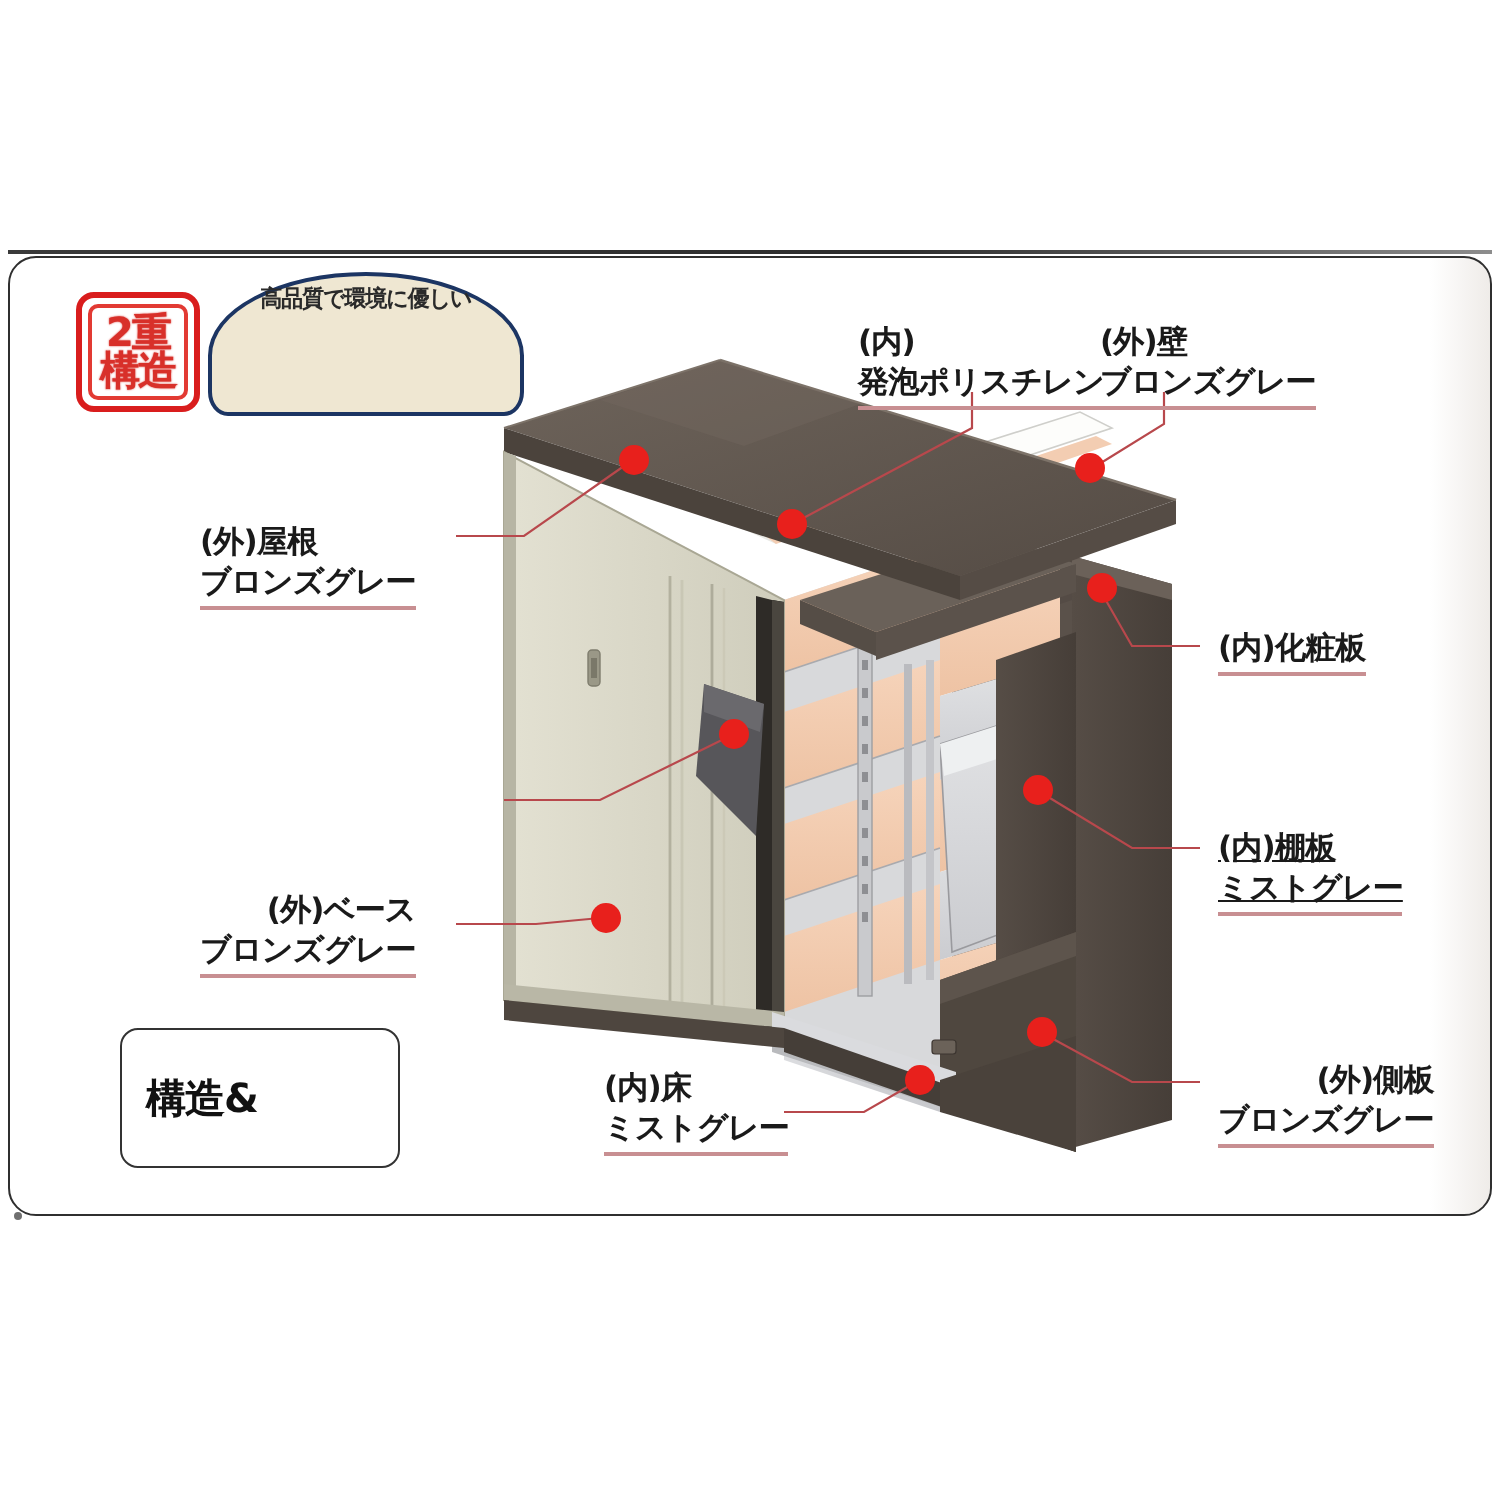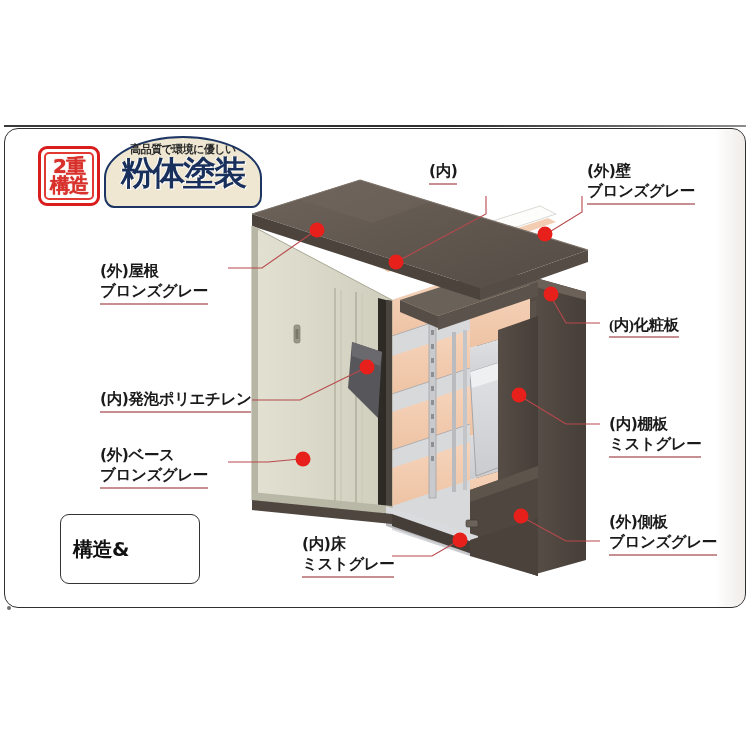--- a/index.html
+++ b/index.html
@@ -345,61 +345,58 @@
       <div class="txt">
         <span>2重</span>
         <span>構造</span>
       </div>
     </div>
   </div>
 
   <div class="badge-powder">
     <div class="shell"></div>
     <div class="topline">高品質で環境に優しい</div>
-    <div class="mainline">粉体塗装</div>
   </div>
 
   <div class="lbl under" style="left:100px;top:262px;">
     <span class="ln">(外)屋根</span>
     <span class="ln">ブロンズグレー</span>
   </div>
 
   <div class="lbl under" style="left:429px;top:162px;">
     <span class="ln">(内)</span>
-  </div>
-
-  <div class="lbl under" style="left:587px;top:162px;">
+    <span class="ln">発泡ポリスチレン</span>
+  </div>
+
+  <div class="lbl under" style="left:550px;top:162px;">
     <span class="ln">(外)壁</span>
     <span class="ln">ブロンズグレー</span>
   </div>
 
-  <div class="lbl under" style="left:609px;top:315px;font-family:Liberation Serif, serif;">
+  <div class="lbl under" style="left:609px;top:315px;">
     <span class="ln">(内)化粧板</span>
   </div>
 
-  <div class="lbl under" style="left:100px;top:390px;">
-    <span class="ln">(内)発泡ポリエチレン</span>
-  </div>
-
-  <div class="lbl under" style="left:609px;top:415px;">
+
+  <div class="lbl under" style="left:609px;top:415px;text-decoration:underline;">
     <span class="ln">(内)棚板</span>
     <span class="ln">ミストグレー</span>
   </div>
 
-  <div class="lbl under" style="left:100px;top:446px;">
+  <div class="lbl under" style="left:100px;top:446px;text-align:right;">
     <span class="ln">(外)ベース</span>
     <span class="ln">ブロンズグレー</span>
   </div>
 
   <div class="lbl under" style="left:302px;top:535px;">
     <span class="ln">(内)床</span>
     <span class="ln">ミストグレー</span>
   </div>
 
-  <div class="lbl under" style="left:609px;top:513px;">
+  <div class="lbl under" style="left:609px;top:531px;text-align:right;">
     <span class="ln">(外)側板</span>
     <span class="ln">ブロンズグレー</span>
   </div>
 
   <div class="caption-box">
     <div class="l">構造&amp;</div>
   </div>
 
 </div>
 

